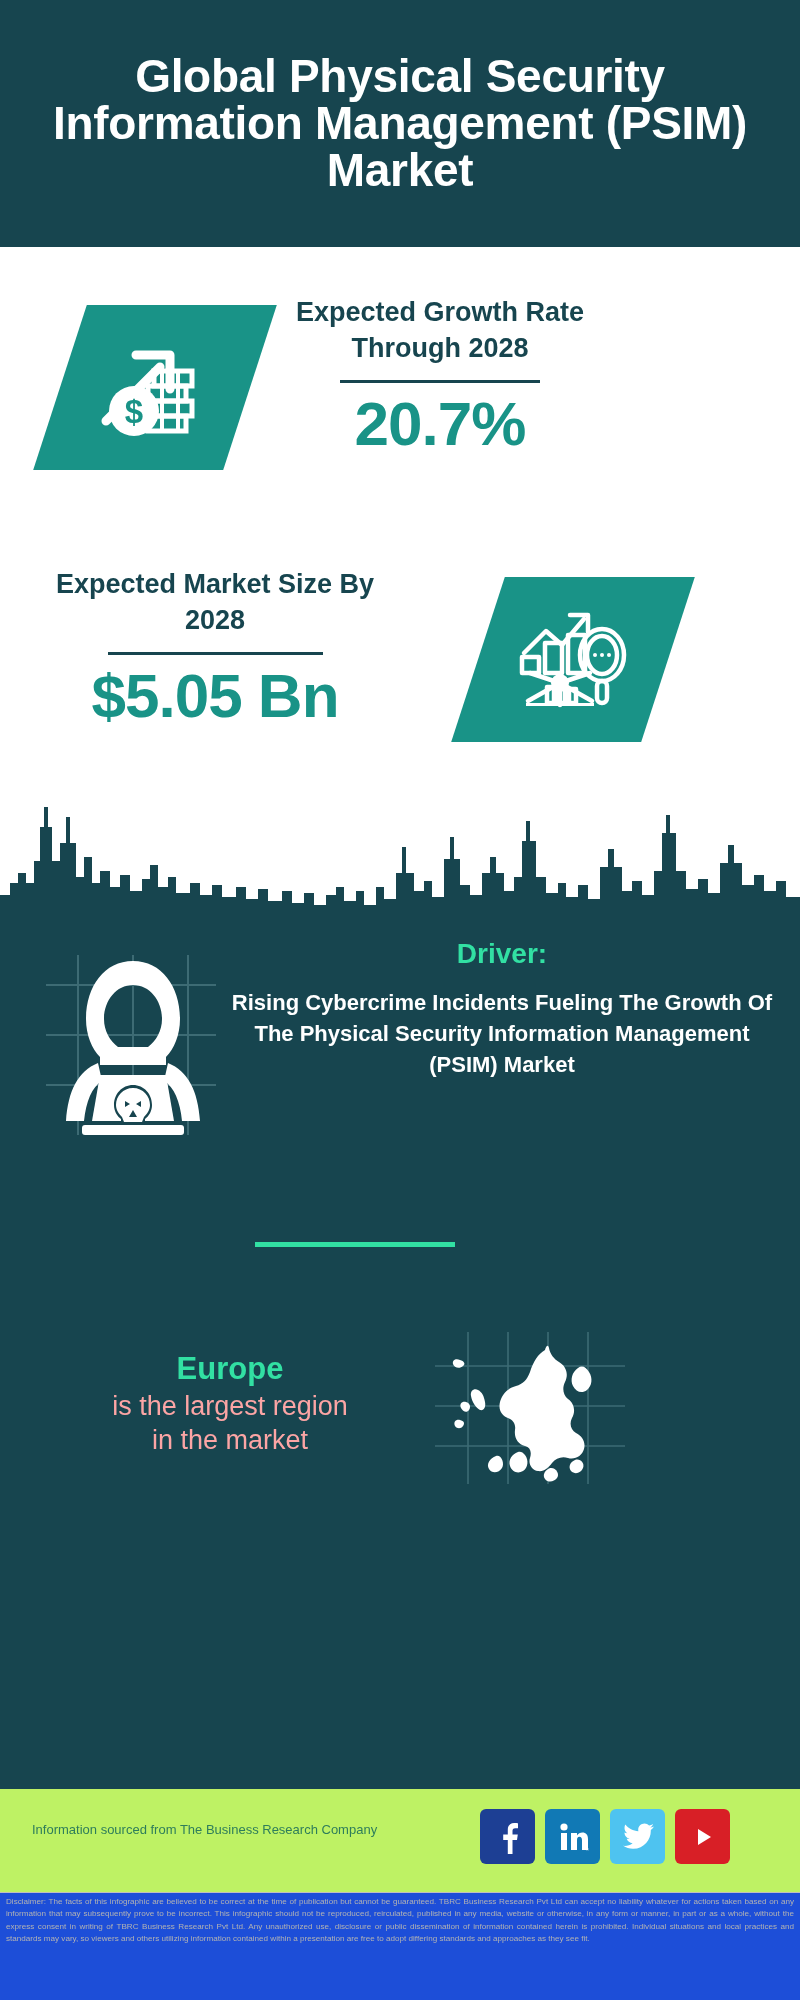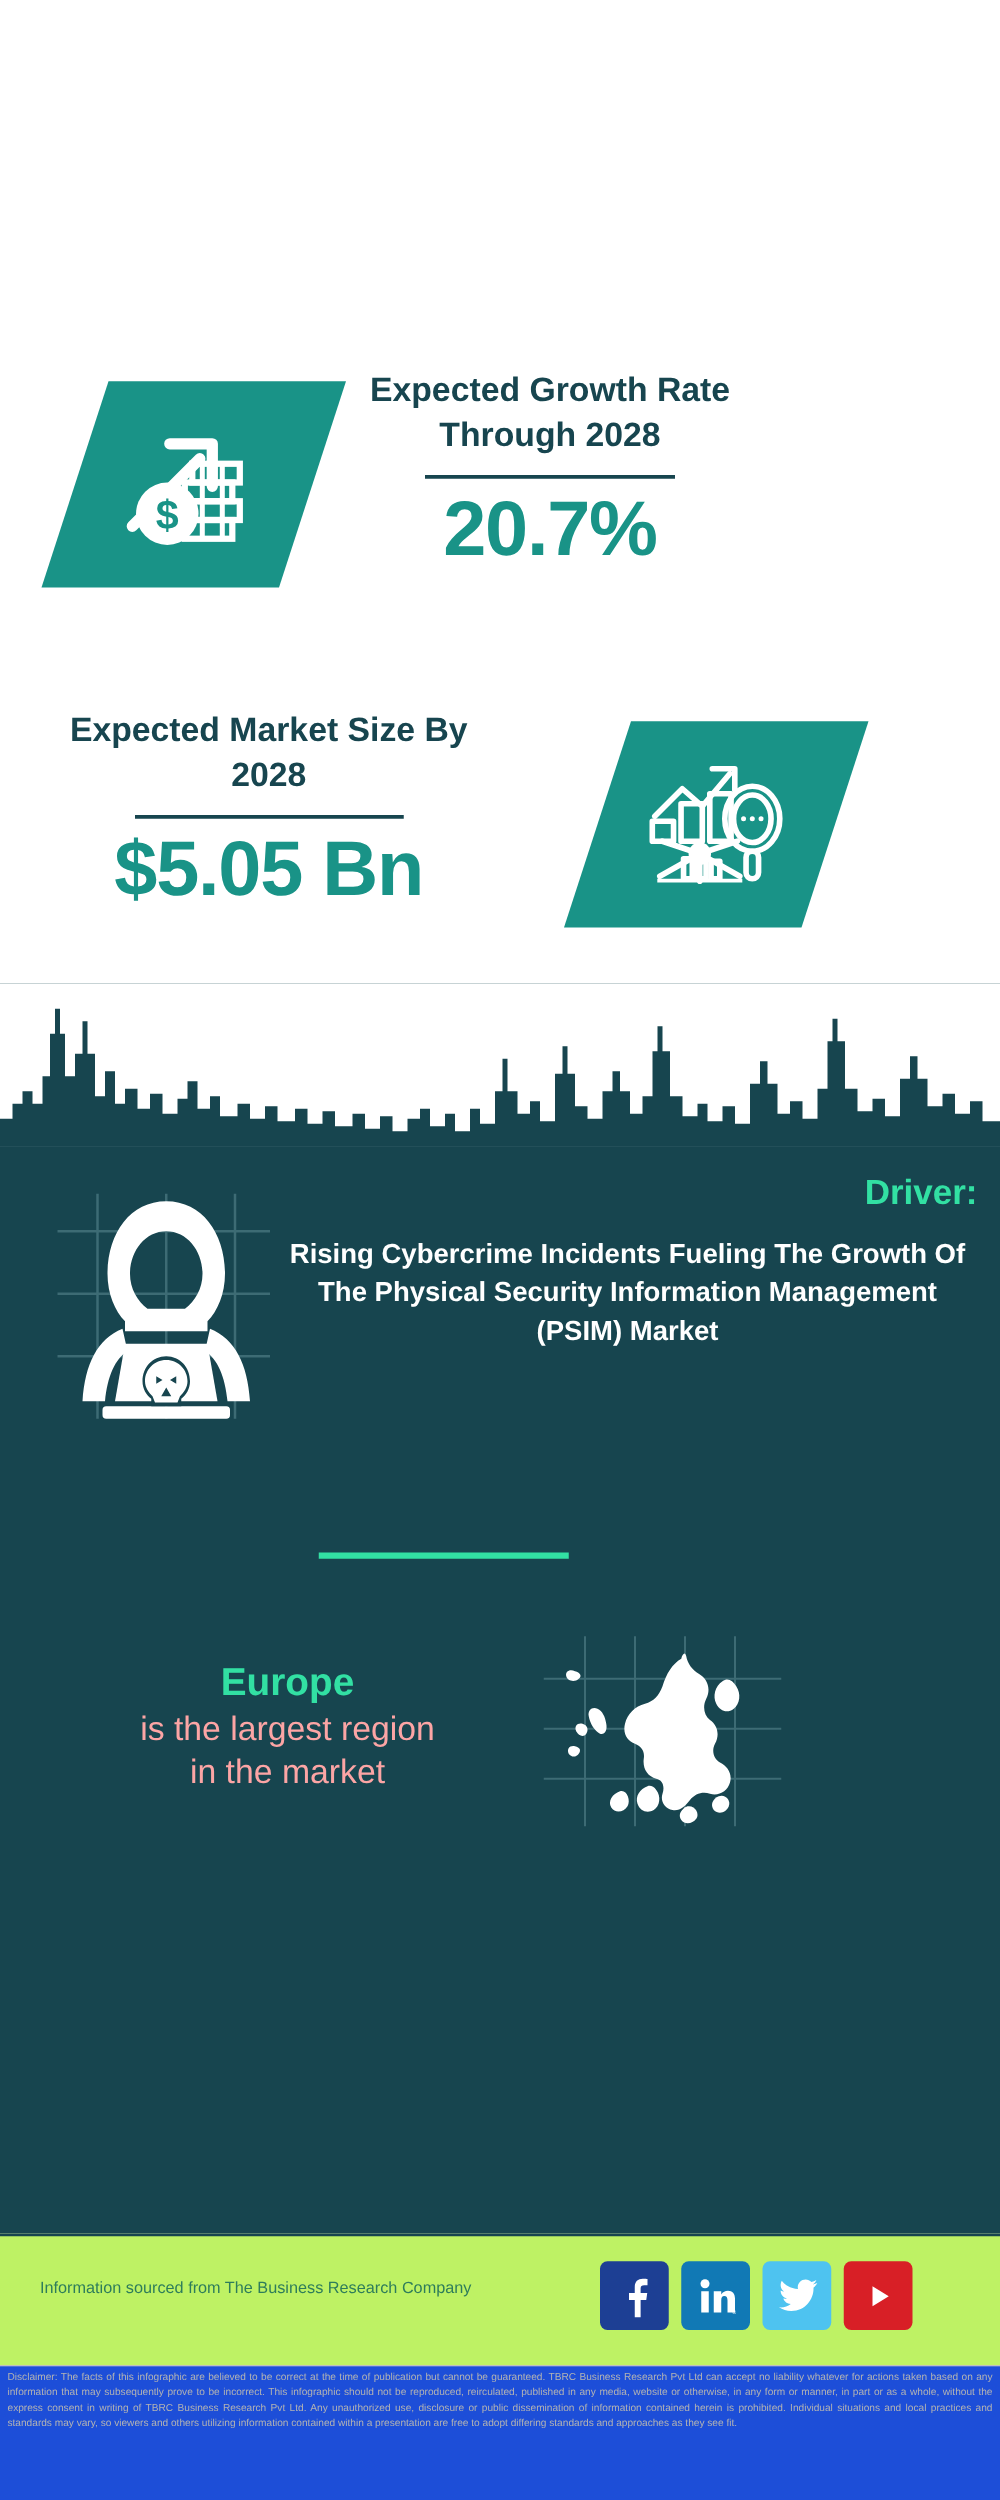--- a/index.html
+++ b/index.html
@@ -76,33 +76,32 @@
   }
   .hacker-wrap{
     position:absolute;left:38px;top:18px;width:200px;height:200px;
   }
   .driver-text{
     position:absolute;left:222px;top:10px;width:560px;text-align:center;
   }
   .driver-heading{
     color:#32e0a3;font-size:28px;font-weight:bold;line-height:1.2;
     margin-bottom:16px;
-    text-align:right;
   }
   .driver-body{
     color:#ffffff;font-size:22px;font-weight:bold;line-height:1.42;margin-top:16px;
   }
 
   .green-rule{
     position:absolute;left:255px;top:455px;width:200px;height:5px;
     background:#32e0a3;
   }
 
   .region{
-    position:absolute;left:0;top:500px;width:656px;height:230px;
+    position:absolute;left:0;top:523px;width:656px;height:230px;
   }
   .region-text{
     position:absolute;left:30px;top:40px;width:400px;text-align:center;
   }
   .region-name{
     color:#32e0a3;font-size:31px;font-weight:bold;line-height:1.25;
   }
   .region-sub{
     color:#fca5a5;font-size:27px;font-weight:normal;line-height:1.28;
   }
@@ -138,20 +137,23 @@
     padding:3px 6px 0 6px;
     box-sizing:border-box;
     text-align:justify;
   }
 </style>
 </head>
 <body>
 
 <div class="page">
 
+  <div class="header">
+    <div class="header-title">Global Physical Security Information Management (PSIM) Market</div>
+  </div>
 
   <div class="stats">
 
     <div class="para badge-growth">
       <span class="glyph">
         <svg width="115" height="105" viewBox="0 0 115 105" fill="none">
           <path d="M8 88 L62 34" stroke="#fff" stroke-width="9" stroke-linecap="round"></path>
           <path d="M38 22 L72 22 L72 56" stroke="#fff" stroke-width="9" fill="none" stroke-linejoin="round" stroke-linecap="round"></path>
           <rect x="56" y="38" width="38" height="15" fill="none" stroke="#fff" stroke-width="5"></rect>
           <rect x="50" y="53" width="38" height="15" fill="none" stroke="#fff" stroke-width="5"></rect>

